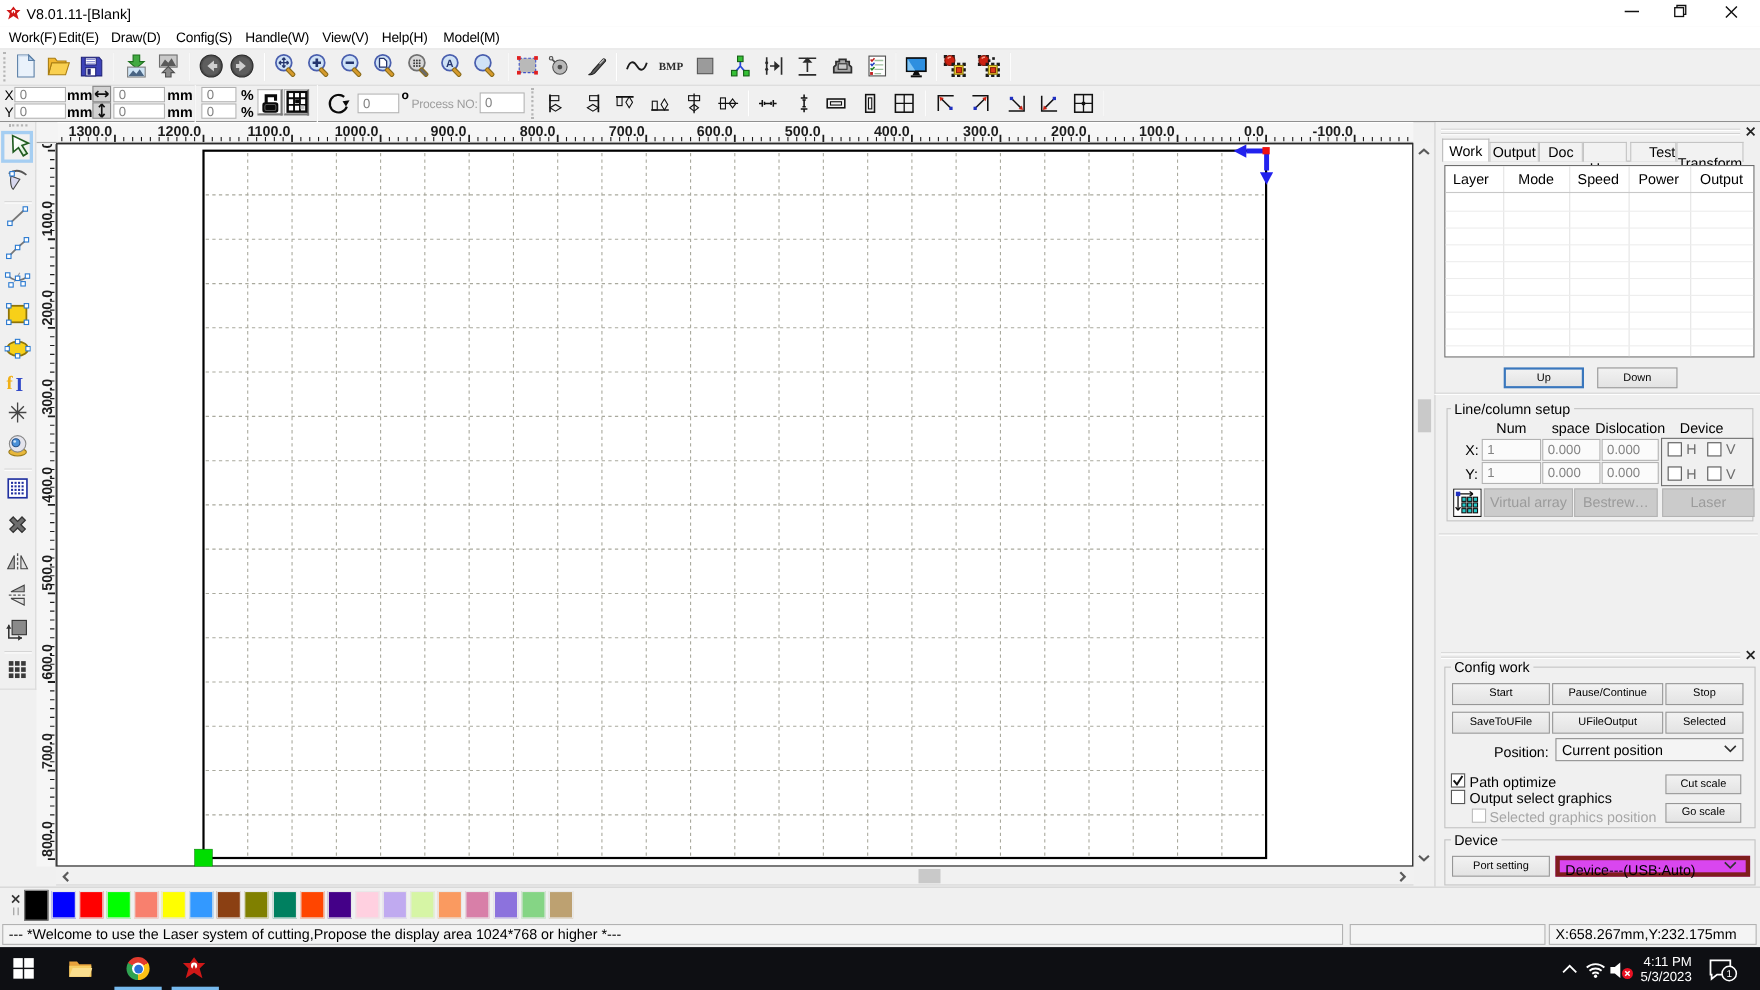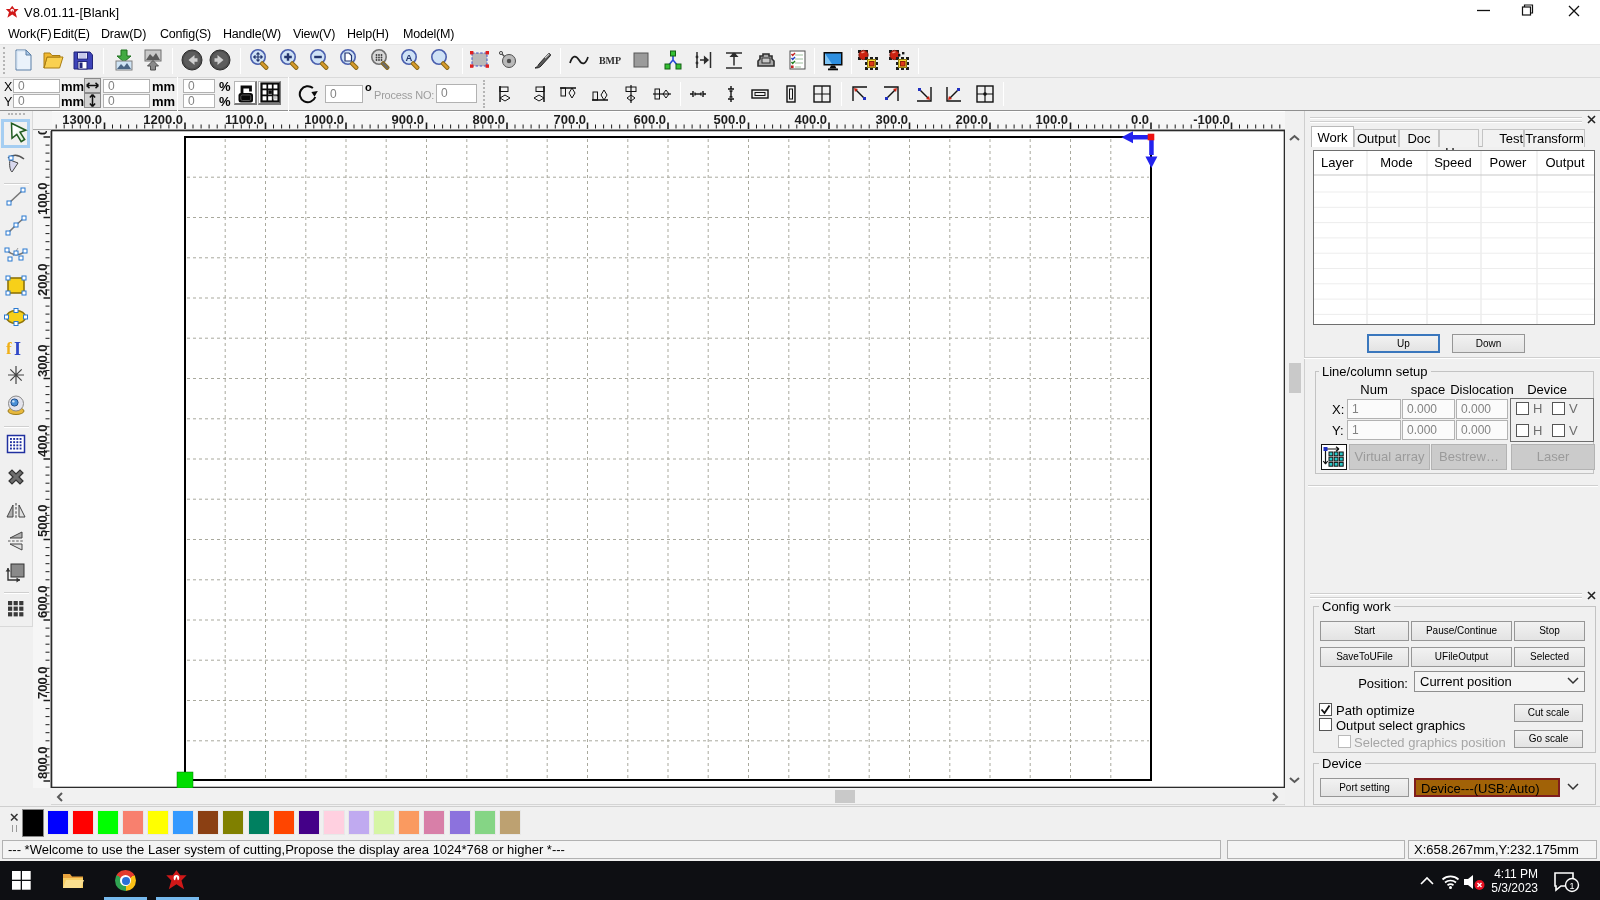--- a/index.html
+++ b/index.html
@@ -560,21 +560,21 @@
 <div class="groove" style="left:1310px;top:121px;width:272px"></div>
 <svg style="position:absolute;left:1586px;top:114px" width="11" height="11" viewBox="0 0 11 11">
     <path d="M2 2l7 7M9 2l-7 7" stroke="#222" stroke-width="1.6"></path>
   </svg>
 <div class="abs" style="left:1311px;top:146px;width:274px;height:1px;background:#b9b9b9"></div>
 <div class="abs" style="left:1311px;top:126px;width:43px;height:21px;background:#fff;border:1px solid #b9b9b9;border-bottom:none;font-size:13px;text-align:center;padding-top:3px">Work</div>
 <div class="abs" style="left:1354px;top:129px;width:45px;height:18px;background:#f2f2f2;border:1px solid #c4c4c4;border-bottom:none;font-size:13px;text-align:center;padding-top:1px">Output</div>
 <div class="abs" style="left:1399px;top:129px;width:40px;height:18px;background:#f2f2f2;border:1px solid #c4c4c4;border-bottom:none;font-size:13px;text-align:center;padding-top:1px">Doc</div>
 <div class="abs" style="left:1439px;top:129px;width:40px;height:18px;background:#f2f2f2;border:1px solid #c4c4c4;border-bottom:none;font-size:13px;text-align:center;padding-top:15px">User</div>
 <div class="abs" style="left:1482px;top:129px;width:42px;height:18px;background:#f2f2f2;border:1px solid #c4c4c4;border-bottom:none;font-size:13px;text-align:right;padding-top:1px">Test</div>
-<div class="abs" style="left:1524px;top:129px;width:61px;height:18px;background:#f2f2f2;border:1px solid #c4c4c4;border-bottom:none;font-size:13px;text-align:center;padding-top:1px">Transform</div>
+<div class="abs" style="left:1524px;top:129px;width:61px;height:18px;background:#f2f2f2;border:1px solid #c4c4c4;border-bottom:none;font-size:13px;text-align:center;padding-top:11px">Transform</div>
 <div class="abs" style="left:1313px;top:150px;width:282px;height:175px;background:#fff;border:1px solid #6e6e6e"></div>
 <svg style="position:absolute;left:1314px;top:151px" width="280" height="173" viewBox="0 0 280 173">
     <rect x="52.5" y="0" width="1" height="173" fill="#e4e4e4"></rect>
     <rect x="112.5" y="0" width="1" height="173" fill="#e4e4e4"></rect>
     <rect x="166.5" y="0" width="1" height="173" fill="#e4e4e4"></rect>
     <rect x="222.5" y="0" width="1" height="173" fill="#e4e4e4"></rect>
     <rect x="0" y="40.5" width="280" height="1" fill="#ededed"></rect>
     <rect x="0" y="55.8" width="280" height="1" fill="#ededed"></rect>
     <rect x="0" y="71.1" width="280" height="1" fill="#ededed"></rect>
     <rect x="0" y="86.4" width="280" height="1" fill="#ededed"></rect>
@@ -659,21 +659,21 @@
 <div class="lbl" style="left:1336px;top:703px">Path optimize</div>
 <div class="cb" style="left:1319px;top:718px"></div>
 <div class="lbl" style="left:1336px;top:718px">Output select graphics</div>
 <div class="cb" style="left:1338px;top:735px;border-color:#b9b9b9"></div>
 <div class="lbl" style="left:1354px;top:735px;color:#a6a6a6">Selected graphics position</div>
 <div class="btn" style="left:1514px;top:704px;width:69px;height:18px;line-height:16px">Cut scale</div>
 <div class="btn" style="left:1514px;top:730px;width:69px;height:18px;line-height:16px">Go scale</div>
 <div class="gbx" style="left:1313px;top:763px;width:283px;height:42px"></div>
 <div class="glb" style="left:1319px;top:756px">Device</div>
 <div class="btn" style="left:1320px;top:778px;width:89px;height:19px;line-height:17px">Port setting</div>
-<div class="abs" style="left:1414px;top:778px;width:146px;height:19px;background:#a16207;border:2px solid #7f1d1d;font-size:13px;padding:1px 0 0 5px">Device---(USB:Auto)</div>
+<div class="abs" style="left:1414px;top:778px;width:177px;height:19px;background:#d946ef;border:4px solid #7f1d1d;font-size:13px;padding:1px 0 0 5px">Device---(USB:Auto)</div>
 <svg style="position:absolute;left:1566px;top:782px" width="14" height="10" viewBox="0 0 14 10">
     <path d="M2 2l5 5 5-5" fill="none" stroke="#333" stroke-width="1.5"></path>
   </svg>
 <div class="groove" style="left:1304px;top:808px;width:296px"></div>
 <div class="abs" style="left:0;top:806px;width:1600px;height:32px;background:#f0f0f0;border-top:1px solid #cfcfcf"></div>
 <svg style="position:absolute;left:9px;top:812px" width="10" height="10" viewBox="0 0 10 10">
     <path d="M2 2l6.5 6.5M8.5 2L2 8.5" stroke="#333" stroke-width="1.5"></path>
   </svg>
 <div class="abs" style="left:12px;top:825px;width:5px;height:7px;border-left:1.6px solid #9a9a9a;border-right:1.6px solid #9a9a9a"></div>
 <div class="abs" style="left:22px;width:22px;background:#000000;top:809px;height:28px;border:1px solid #888"></div>

